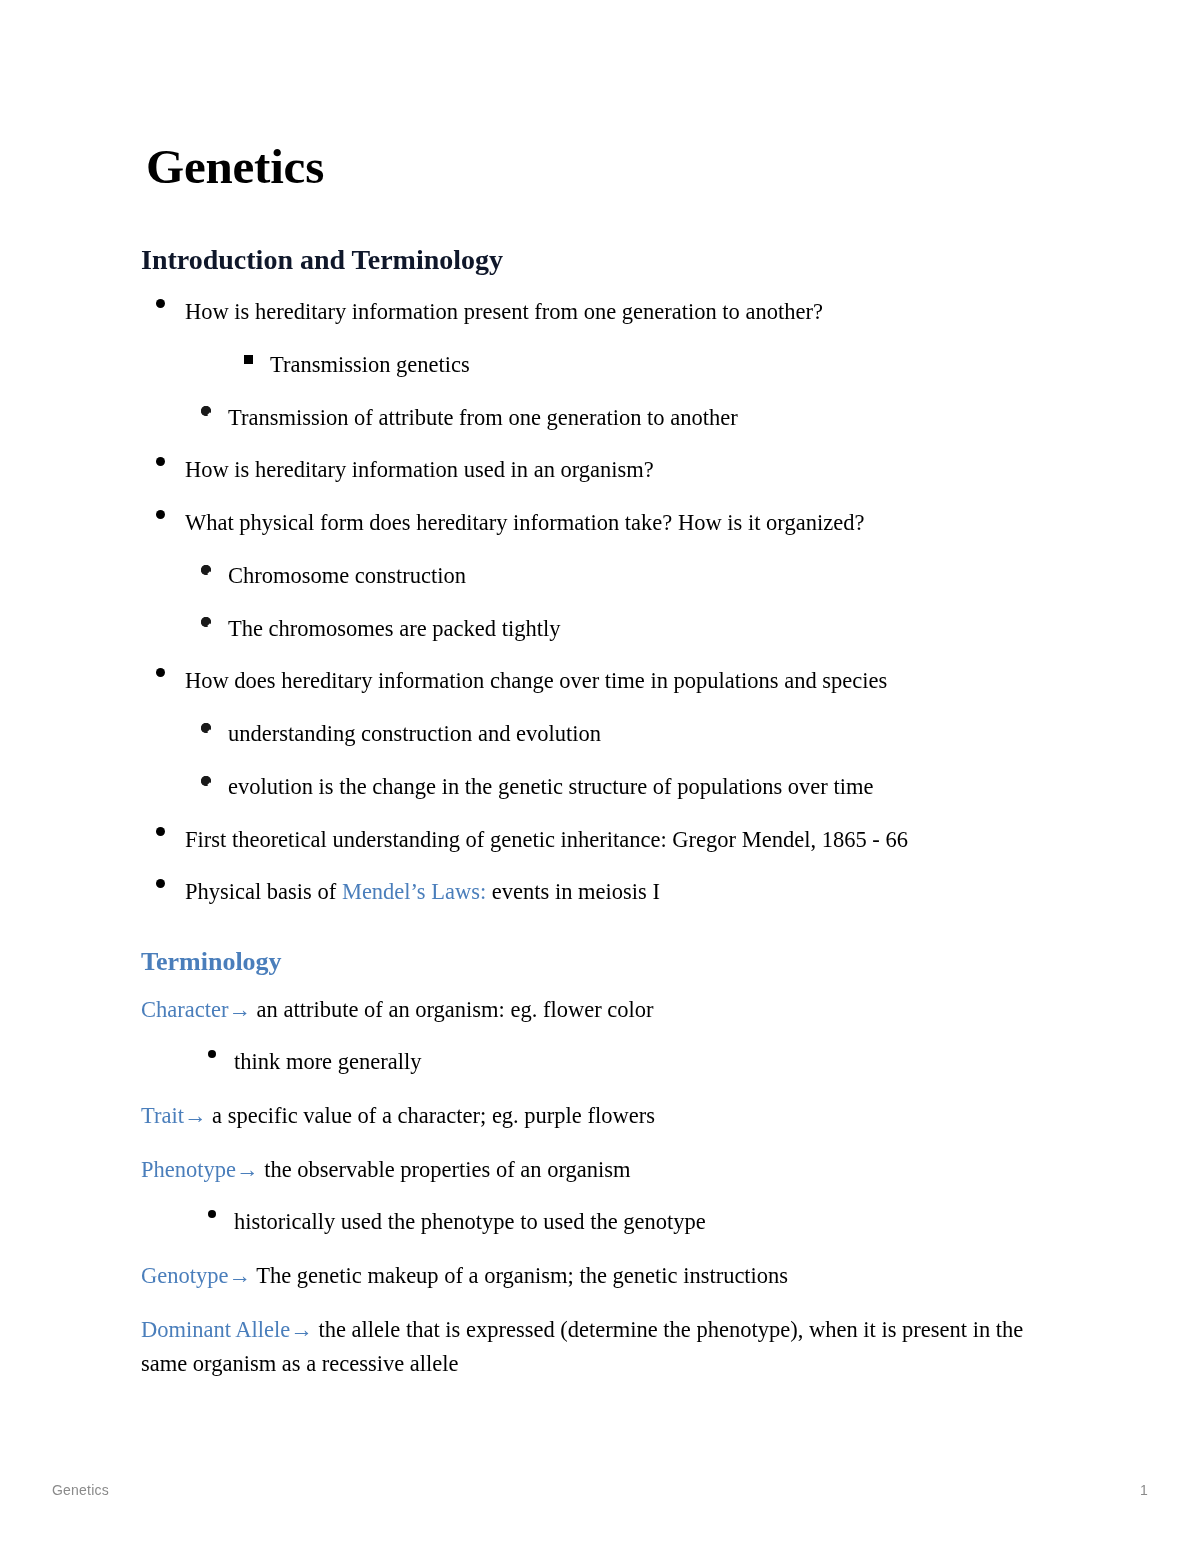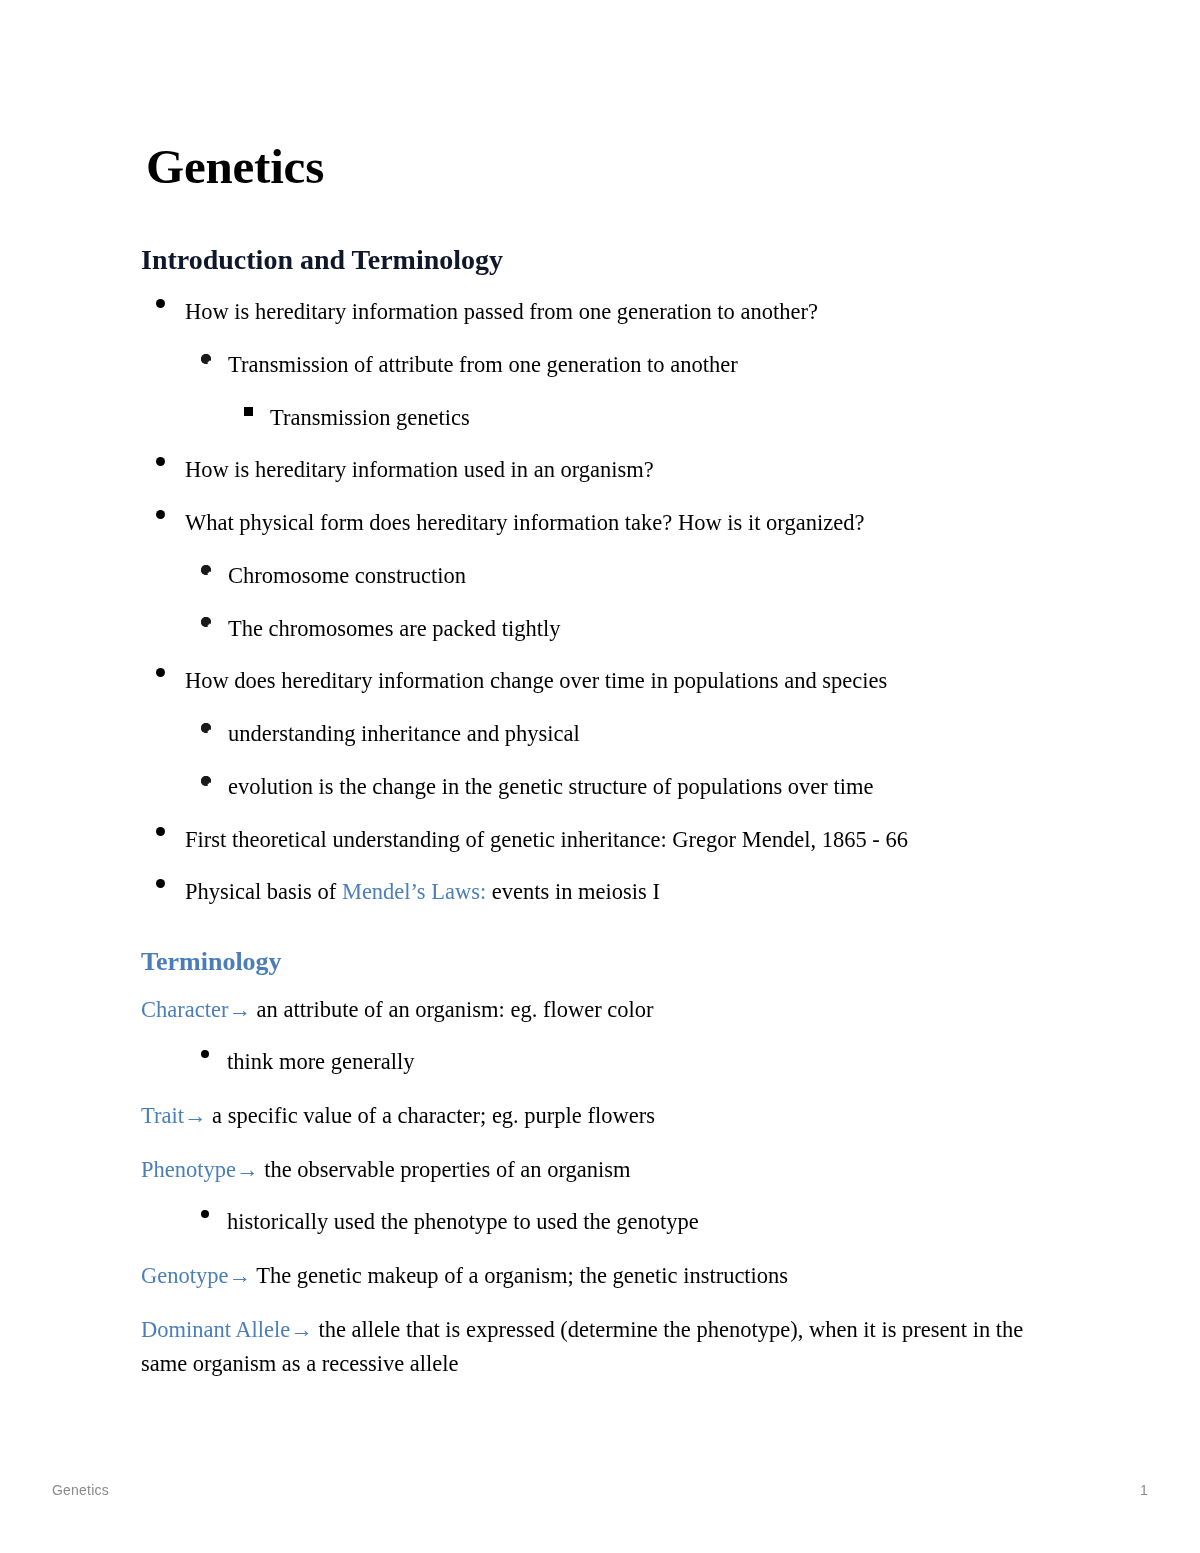--- a/index.html
+++ b/index.html
@@ -130,21 +130,21 @@
   
   .l3 { padding-left: 130px; margin-top: 21px; }
   .l3 > .bullet {
     left: 104px;
     top: 0.3em;
     width: 9px; height: 9px;
     background: #000;
   }
 
   
-  .sub-bullet-list { list-style: none; margin: 9px; padding: 0; }
+  .sub-bullet-list { list-style: none; margin: 16px; padding: 0; }
   li.sub-item {
     position: relative;
     padding-left: 78px;
     font-size: 22.5px;
     line-height: 1.5;
     margin: 18px 0 0 0;
   }
   li.sub-item > .bullet {
     position: absolute;
     left: 52px;
@@ -177,30 +177,30 @@
 <div class="page">
   <div class="content">
 
     <h1 class="doc-title">Genetics</h1>
 
     <h2 class="h1-blue">Introduction and Terminology</h2>
 
     <ul class="lvl">
       <li class="item l1">
         <span class="bullet"></span>
-        <span class="txt">How is hereditary information passed from one generation to another?</span>
+        <span class="txt">How is hereditary information present from one generation to another?</span>
+      </li>
+      <li class="item l3">
+        <span class="bullet"></span>
+        <span class="txt">Transmission genetics</span>
       </li>
       <li class="item l2">
         <span class="bullet"></span>
         <span class="txt">Transmission of attribute from one generation to another</span>
       </li>
-      <li class="item l3">
-        <span class="bullet"></span>
-        <span class="txt">Transmission genetics</span>
-      </li>
       <li class="item l1">
         <span class="bullet"></span>
         <span class="txt">How is hereditary information used in an organism?</span>
       </li>
       <li class="item l1">
         <span class="bullet"></span>
         <span class="txt">What physical form does hereditary information take? How is it organized?</span>
       </li>
       <li class="item l2">
         <span class="bullet"></span>
@@ -209,21 +209,21 @@
       <li class="item l2">
         <span class="bullet"></span>
         <span class="txt">The chromosomes are packed tightly</span>
       </li>
       <li class="item l1">
         <span class="bullet"></span>
         <span class="txt">How does hereditary information change over time in populations and species</span>
       </li>
       <li class="item l2">
         <span class="bullet"></span>
-        <span class="txt">understanding inheritance and physical</span>
+        <span class="txt">understanding construction and evolution</span>
       </li>
       <li class="item l2">
         <span class="bullet"></span>
         <span class="txt">evolution is the change in the genetic structure of populations over time</span>
       </li>
       <li class="item l1">
         <span class="bullet"></span>
         <span class="txt">First theoretical understanding of genetic inheritance: Gregor Mendel, 1865 - 66</span>
       </li>
       <li class="item l1">

